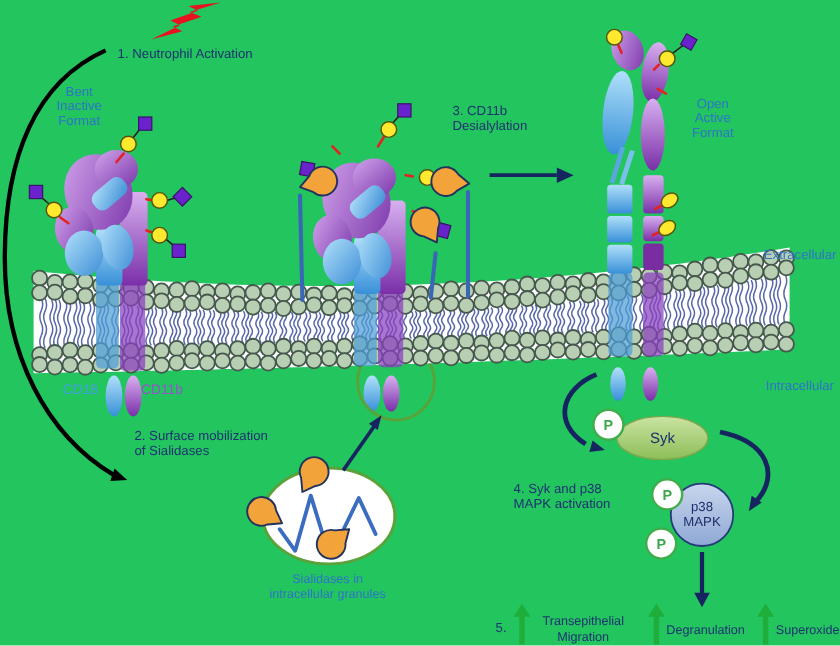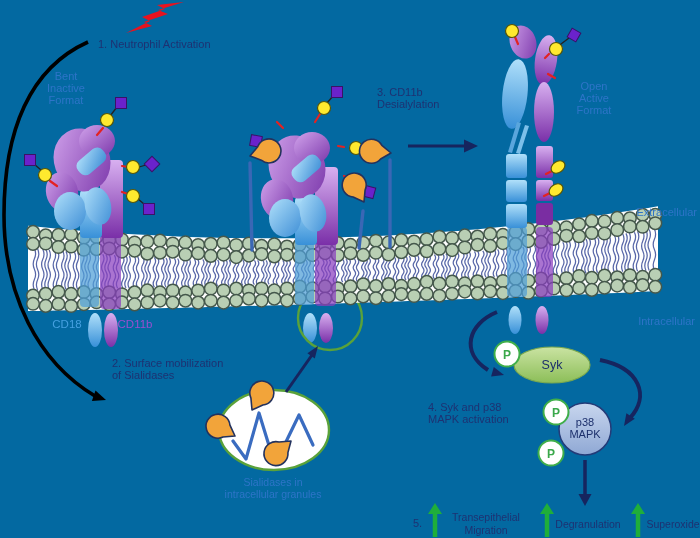--- a/index.html
+++ b/index.html
@@ -1,16 +1,16 @@
 <!DOCTYPE html>
 <html><head>
 <meta charset="utf-8">
 <style>
   html,body{margin:0;padding:0;background:#fff;}
-  .stage{position:relative;width:700px;height:538px;background:#0369a1;overflow:hidden;}
+  .stage{position:relative;width:700px;height:538px;background:#22c55e;overflow:hidden;}
   svg{display:block;}
   text{font-family:"Liberation Sans","DejaVu Sans",sans-serif;}
   .step{fill:#1e3272;font-size:11px;}
   .lbl{fill:#2e74c8;font-size:11px;}
   .sm{font-size:10.5px;}
   .ctr{text-anchor:middle;}
   .end{text-anchor:end;}
   .cd18{fill:#45a0e0;font-size:11.5px;}
   .cd11b{fill:#9a4fd0;font-size:11.5px;}
   .ptxt{fill:#3aa84a;font-size:12px;font-weight:bold;}

